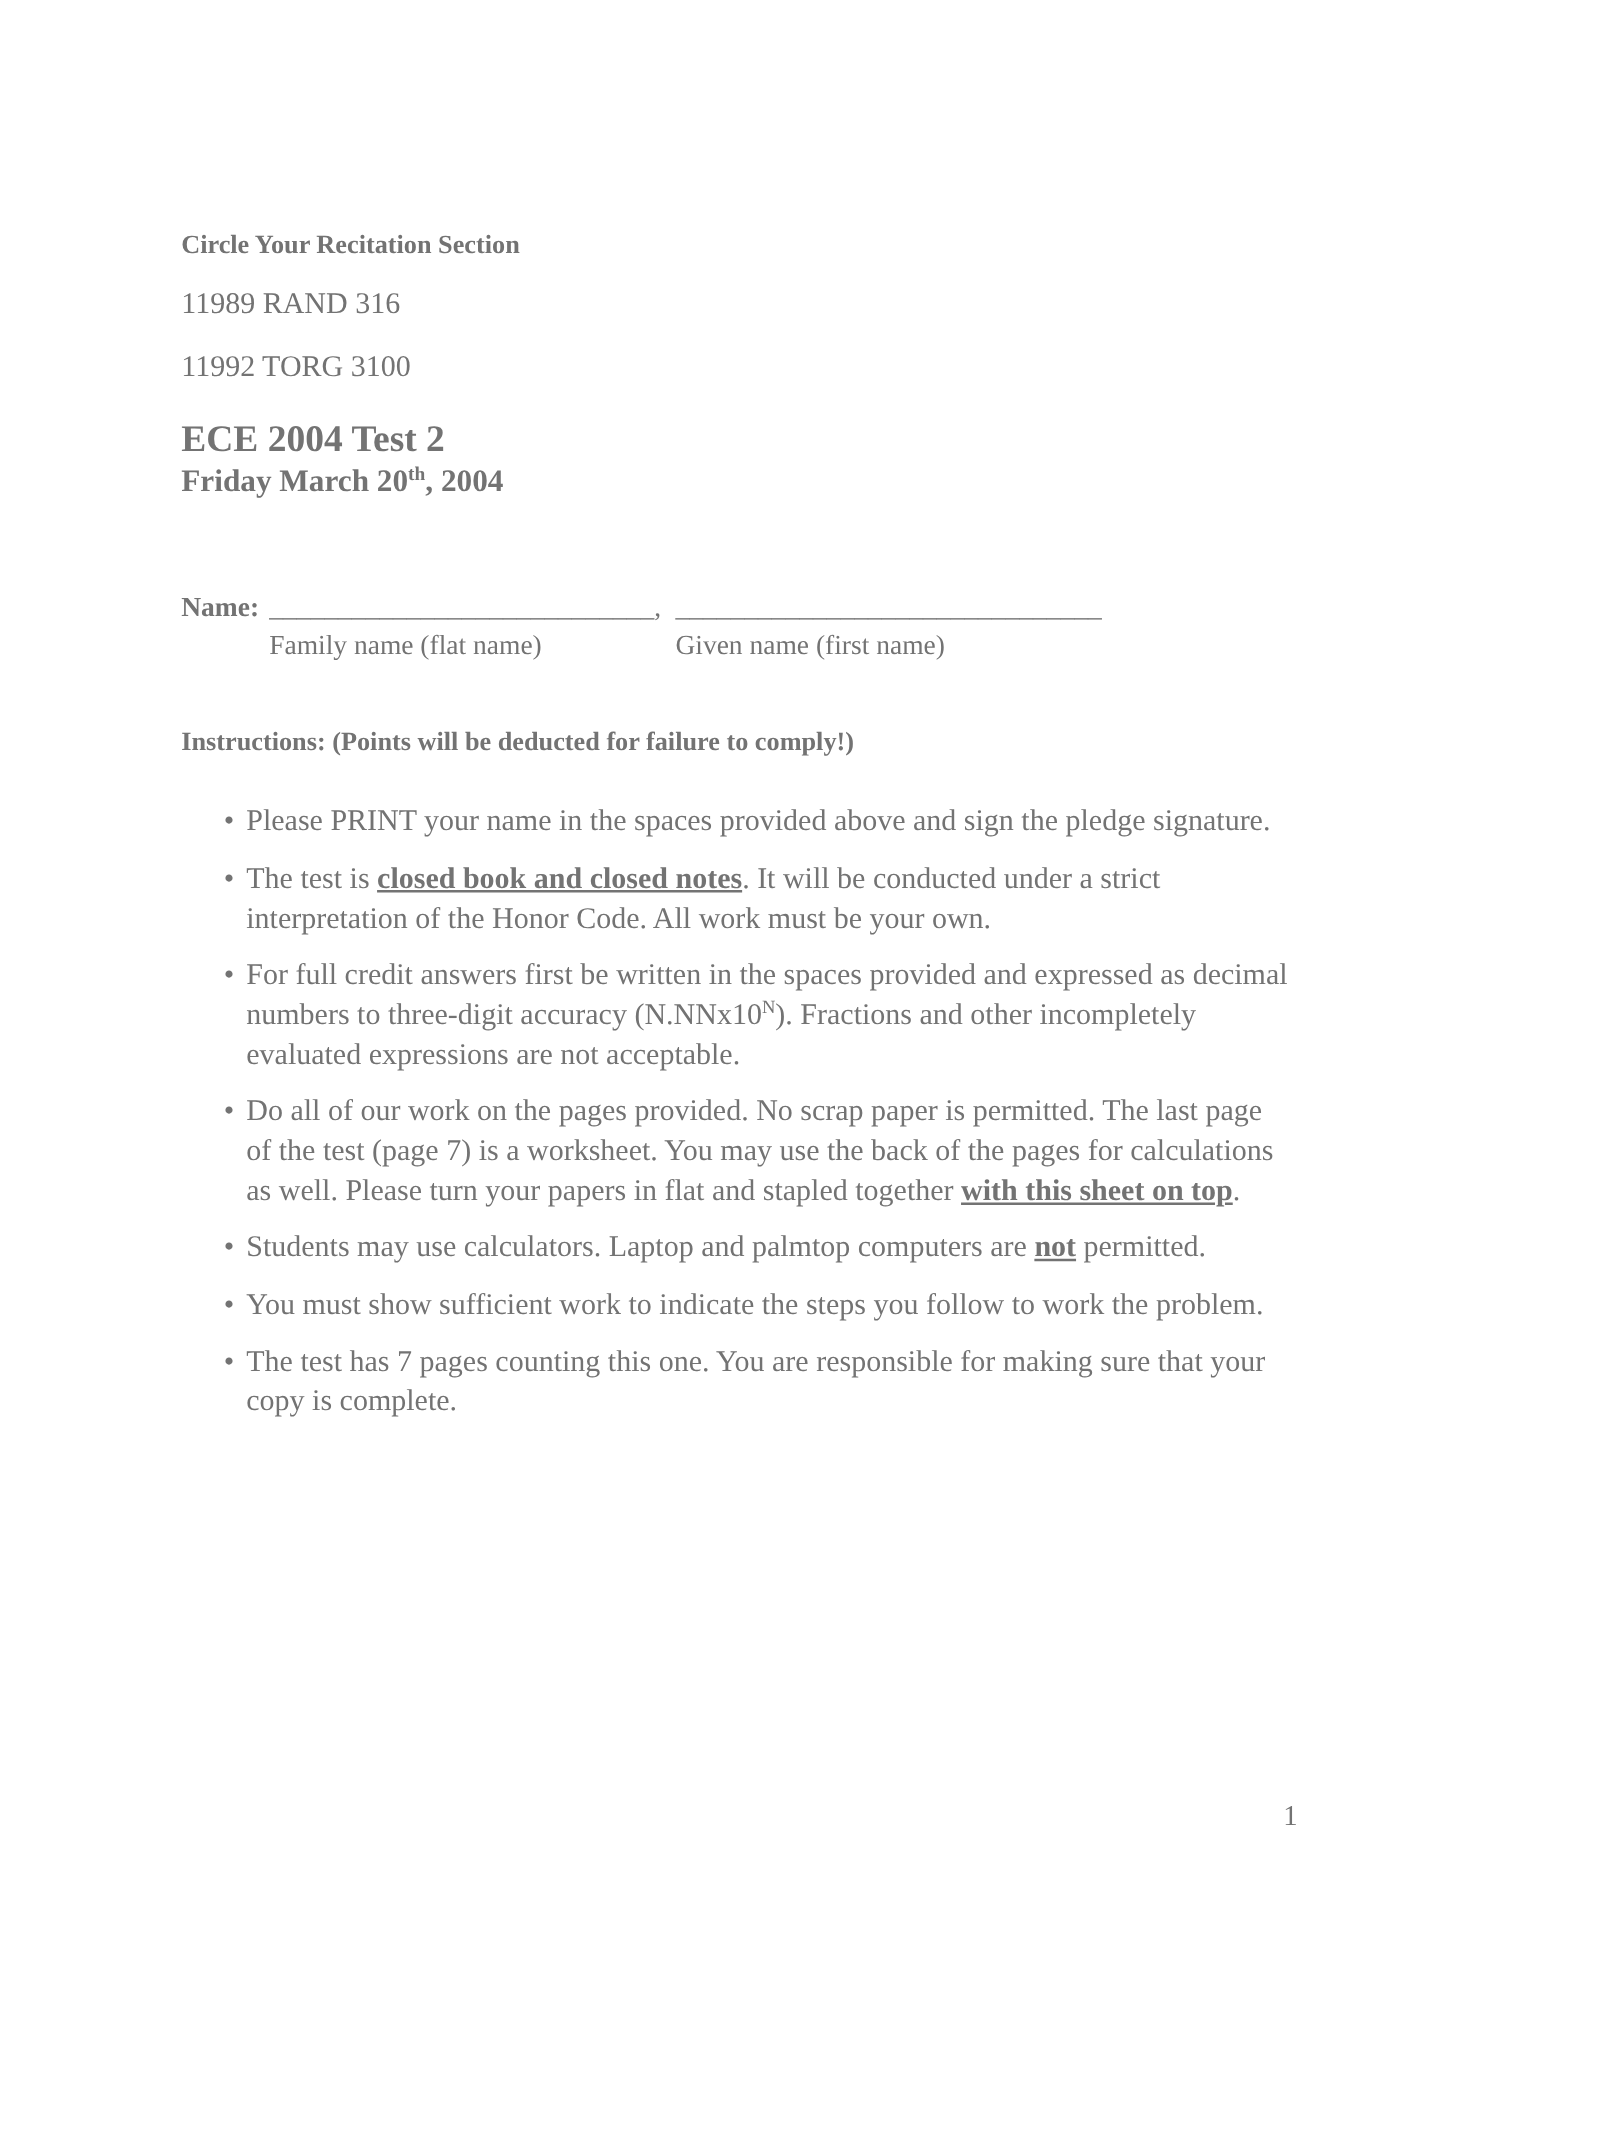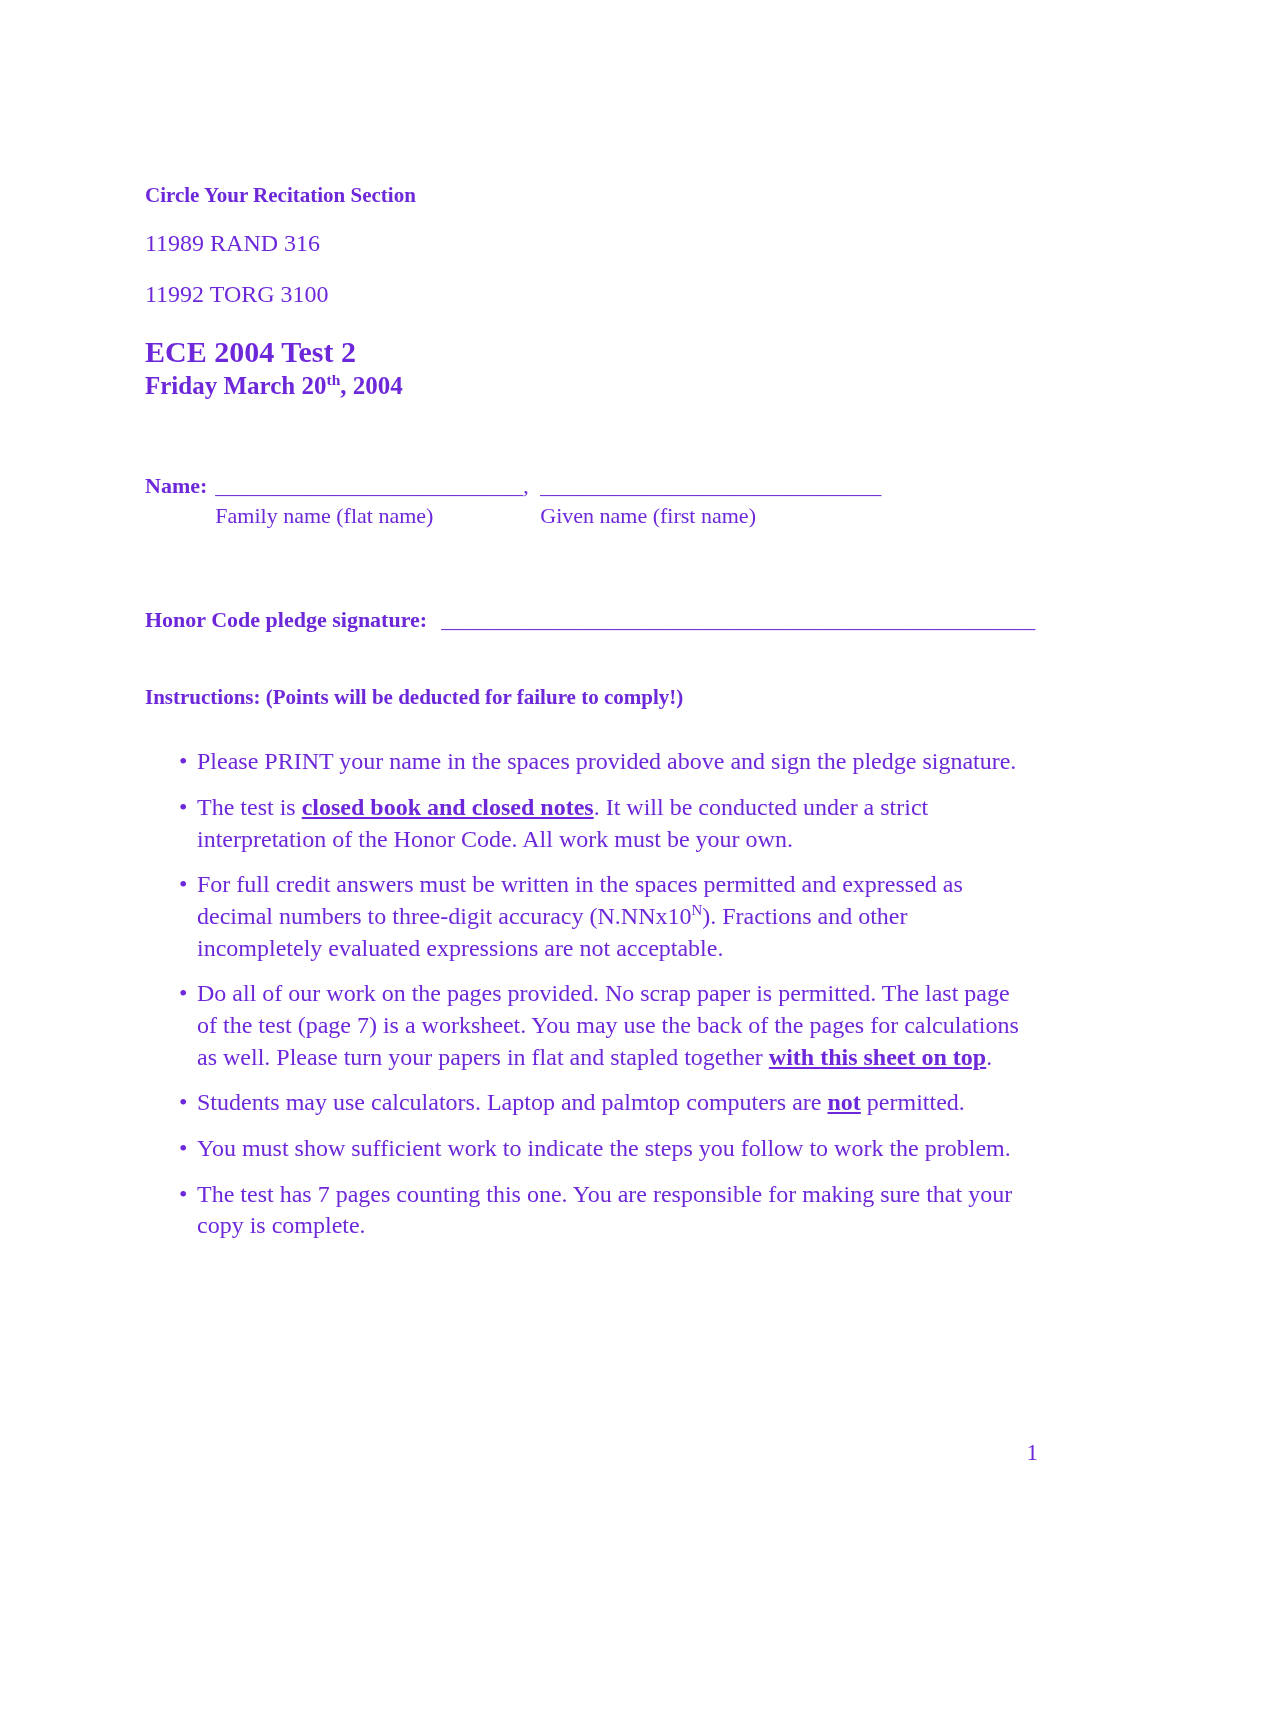--- a/index.html
+++ b/index.html
@@ -1,21 +1,21 @@
 <!DOCTYPE html>
 <html><head>
 <meta charset="utf-8">
 <style>
   html, body { margin: 0; padding: 0; background: #ffffff; }
   .page {
     position: relative;
     width: 1280px;
     height: 1709px;
     background: #ffffff;
-    color: #6d28d9;
+    color: #737373;
     font-family: "Liberation Serif", serif;
     box-sizing: border-box;
     padding: 183px 248px 0 145px;
     overflow: hidden;
   }
   .sup { vertical-align: super; font-size: 0.62em; line-height: 0; }
   .u { text-decoration: underline; font-weight: bold; }
 
   
   .recitation-heading { font-size: 21px; font-weight: bold; margin-bottom: 22px; }
@@ -76,38 +76,35 @@
   <div class="name-row">
     <span class="name-label">Name:</span><span class="blank-col">
         <span class="blank">____________________________</span>
         <span class="caption">Family name (flat name)</span>
       </span><span class="comma">,</span> <span class="blank-col">
         <span class="blank">_______________________________</span>
         <span class="caption">Given name (first name)</span>
       </span>
   </div>
 
-  <div class="pledge-row">
-    <span class="pledge-label">Honor Code pledge signature:</span><span class="blank">______________________________________________________</span>
-  </div>
 
   <div class="instructions-heading">Instructions: (Points will be deducted for failure to comply!)</div>
 
   <ul class="instruction-list">
     <li class="instruction-item">
       <span class="bullet-marker">•</span>
       <span class="instruction-text"><span>Please PRINT your name in the spaces provided above and sign the pledge signature.</span></span>
     </li>
     <li class="instruction-item">
       <span class="bullet-marker">•</span>
       <span class="instruction-text"><span>The test is </span><span class="u">closed book and closed notes</span><span>. It will be conducted under a strict interpretation of the Honor Code. All work must be your own.</span></span>
     </li>
     <li class="instruction-item">
       <span class="bullet-marker">•</span>
-      <span class="instruction-text"><span>For full credit answers must be written in the spaces permitted and expressed as decimal numbers to three-digit accuracy (N.NNx10</span><span class="sup">N</span><span>). Fractions and other incompletely evaluated expressions are not acceptable.</span></span>
+      <span class="instruction-text"><span>For full credit answers first be written in the spaces provided and expressed as decimal numbers to three-digit accuracy (N.NNx10</span><span class="sup">N</span><span>). Fractions and other incompletely evaluated expressions are not acceptable.</span></span>
     </li>
     <li class="instruction-item">
       <span class="bullet-marker">•</span>
       <span class="instruction-text"><span>Do all of our work on the pages provided. No scrap paper is permitted. The last page of the test (page 7) is a worksheet. You may use the back of the pages for calculations as well. Please turn your papers in flat and stapled together </span><span class="u">with this sheet on top</span><span>.</span></span>
     </li>
     <li class="instruction-item">
       <span class="bullet-marker">•</span>
       <span class="instruction-text"><span>Students may use calculators. Laptop and palmtop computers are </span><span class="u">not</span><span> permitted.</span></span>
     </li>
     <li class="instruction-item">

